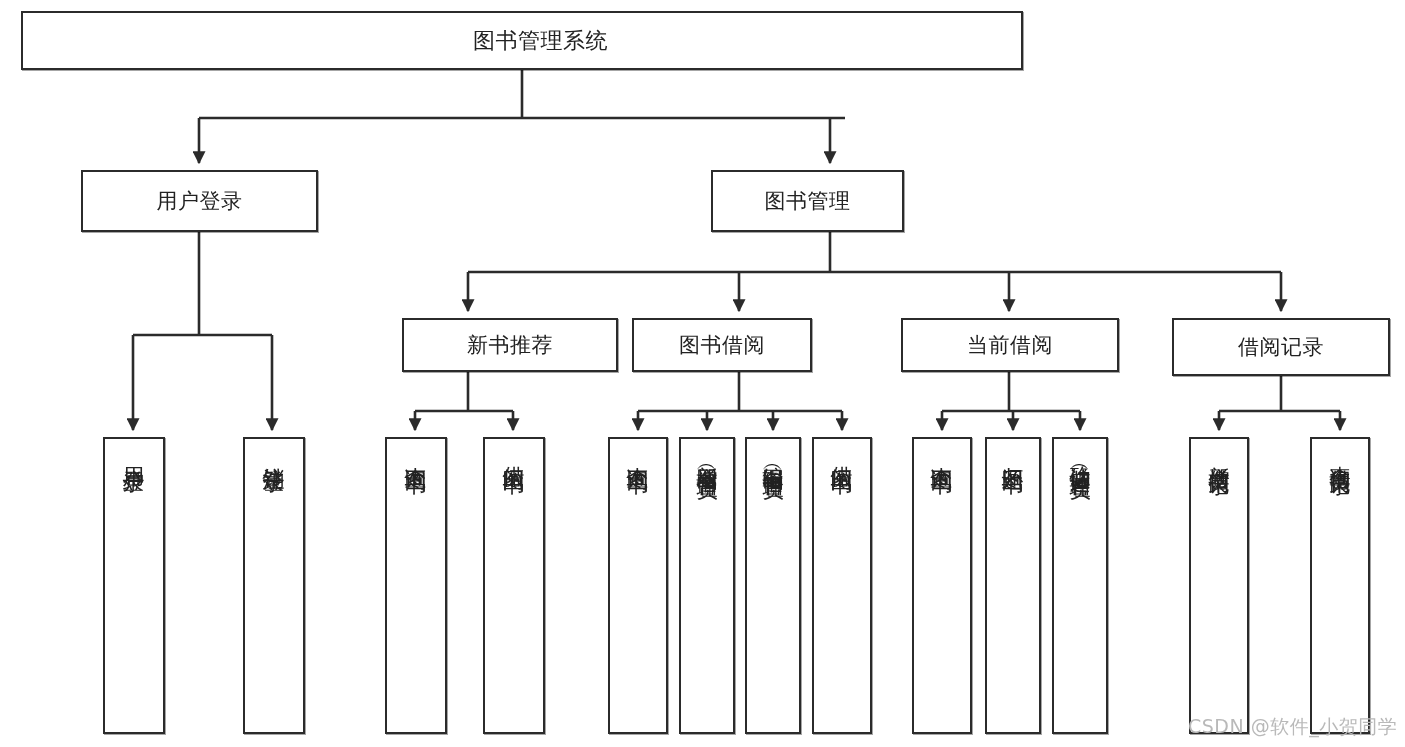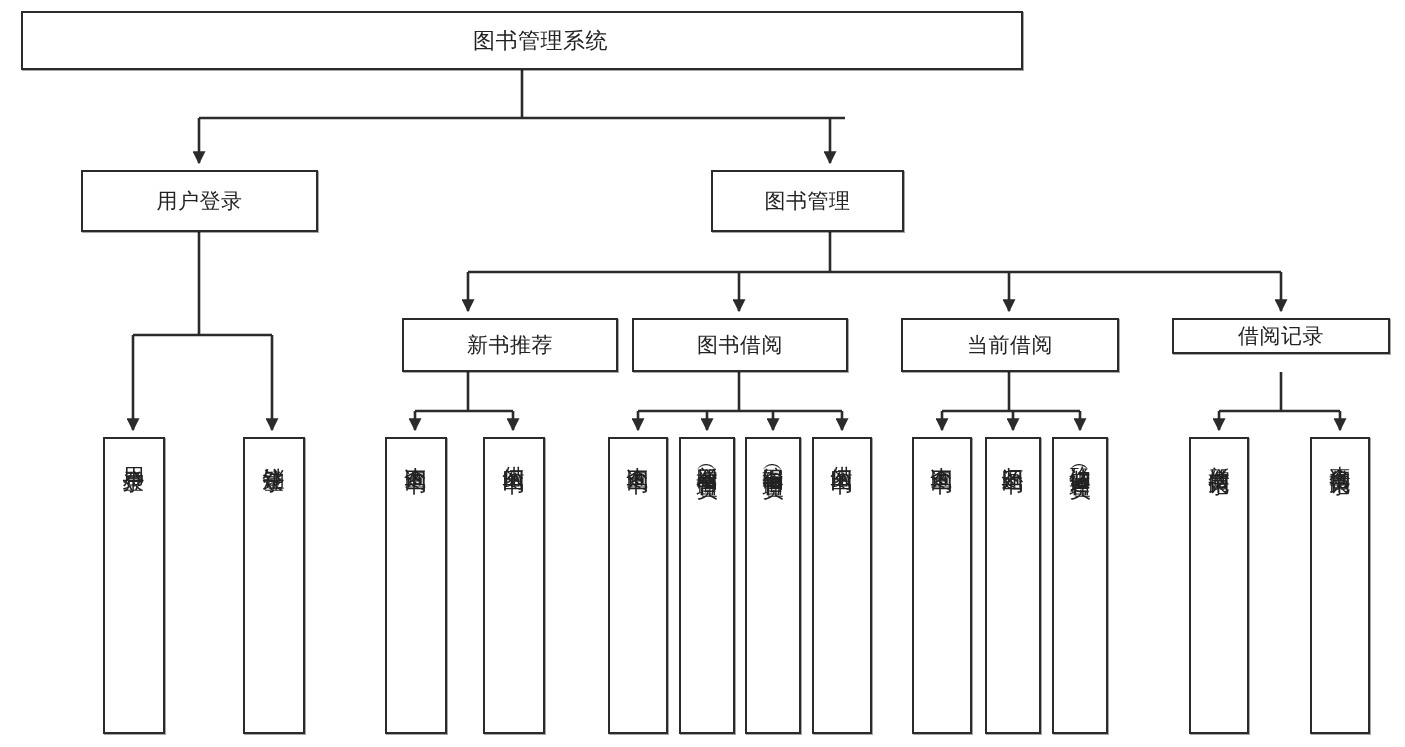--- a/index.html
+++ b/index.html
@@ -135,27 +135,27 @@
       </div>
       <div class="node horiz" style="left: 81px; top: 170px; width: 237px; height: 62px;">
         <span class="lbl">用户登录</span>
       </div>
       <div class="node horiz" style="left: 711px; top: 170px; width: 193px; height: 62px;">
         <span class="lbl">图书管理</span>
       </div>
       <div class="node horiz" style="left: 362px; top: 318px; width: 216px; height: 54px; margin-left: 40px;">
         <span class="lbl">新书推荐</span>
       </div>
-      <div class="node horiz" style="left: 632px; top: 318px; width: 216px; height: 54px;">
+      <div class="node horiz" style="left: 632px; top: 318px; width: 180px; height: 54px;">
         <span class="lbl">图书借阅</span>
       </div>
       <div class="node horiz" style="left: 901px; top: 318px; width: 218px; height: 54px;">
         <span class="lbl">当前借阅</span>
       </div>
-      <div class="node horiz" style="left: 1172px; top: 318px; width: 218px; height: 36px;">
+      <div class="node horiz" style="left: 1172px; top: 318px; width: 218px; height: 58px;">
         <span class="lbl">借阅记录</span>
       </div>
       <div class="node vert" style="left: 103px; top: 437px; width: 62px; height: 297px;">
         <span class="lbl">用户登录</span>
       </div>
       <div class="node vert" style="left: 243px; top: 437px; width: 62px; height: 297px;">
         <span class="lbl">注销登录</span>
       </div>
       <div class="node vert" style="left: 385px; top: 437px; width: 62px; height: 297px;">
         <span class="lbl">查询图书</span>
@@ -185,14 +185,15 @@
         <span class="lbl">确认归还（管理员）</span>
       </div>
       <div class="node vert tall" style="left: 1189px; top: 437px; width: 60px; height: 297px;">
         <span class="lbl">新增借阅记录</span>
       </div>
       <div class="node vert tall" style="left: 1310px; top: 437px; width: 60px; height: 297px;">
         <span class="lbl">查询借阅记录</span>
       </div>
     </div>
 
+  <div class="watermark" style="left: 1188px; top: 714px;">CSDN @软件_小贺同学</div>
 
 </div>
 
 </body></html>

